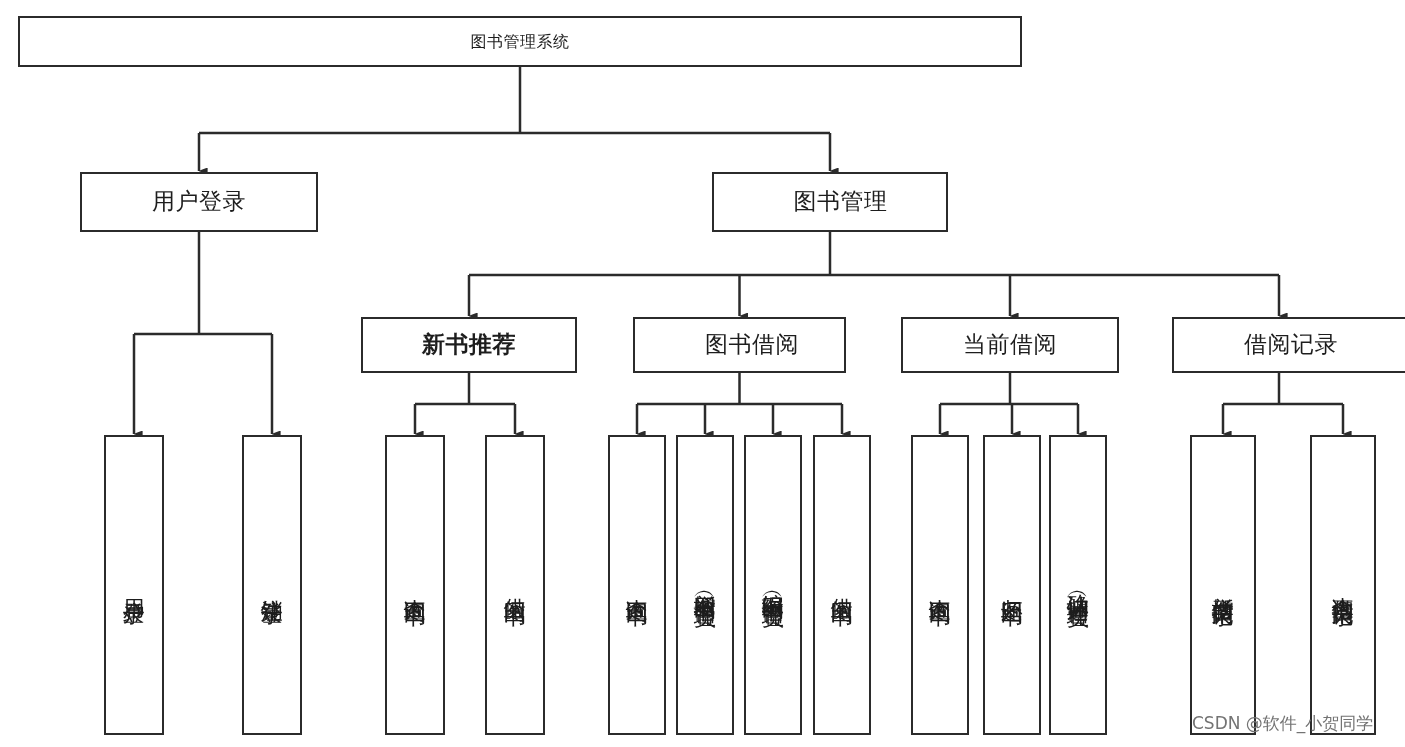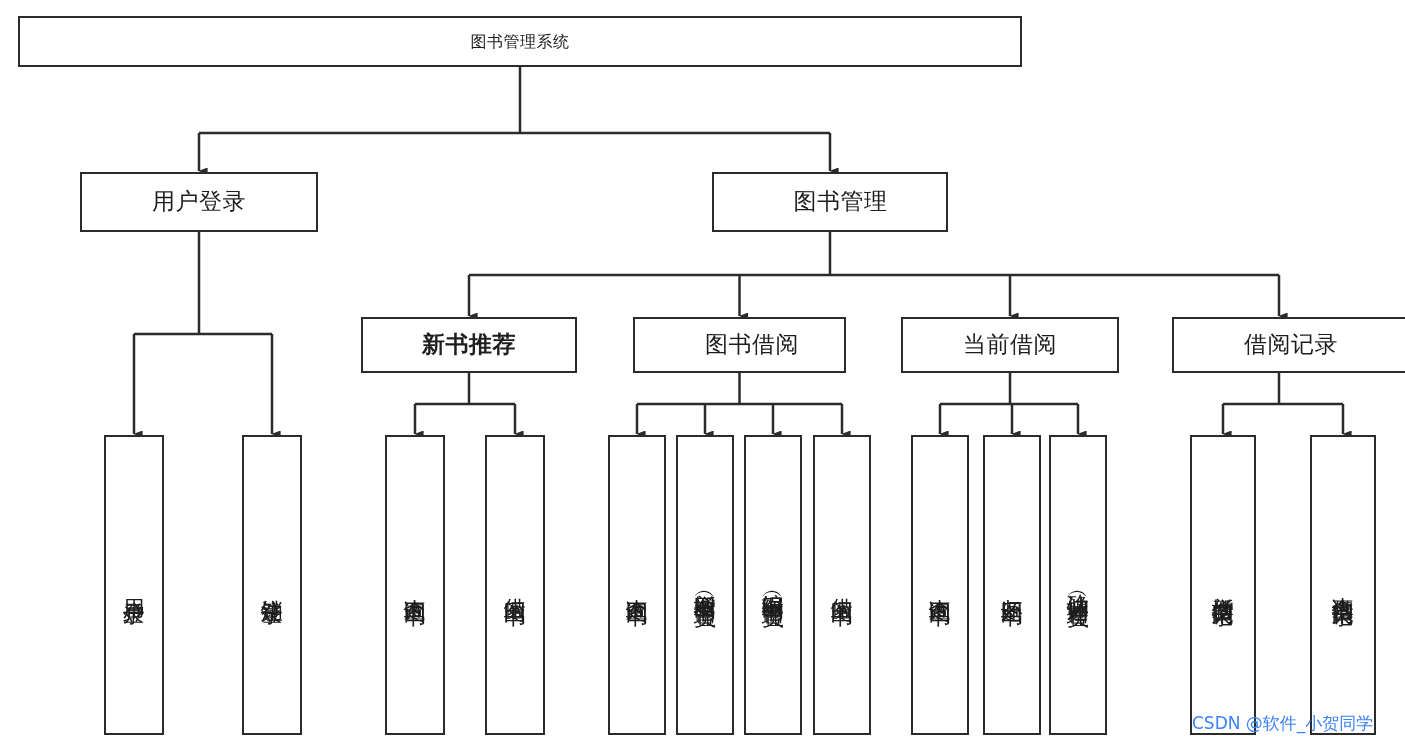--- a/index.html
+++ b/index.html
@@ -177,14 +177,14 @@
         <span class="node-label">确认归还（管理员）</span>
       </div>
       <div class="node-box node-v" style="left: 1190px; top: 435px; width: 66px; height: 300px;">
         <span class="node-label">新增借阅记录</span>
       </div>
       <div class="node-box node-v" style="left: 1310px; top: 435px; width: 66px; height: 300px;">
         <span class="node-label">查询借阅记录</span>
       </div>
     </div>
 
-  <div class="watermark" style="left: 1192px; top: 712px; color: #3b82f6;">CSDN @软件_小贺同学</div>
+  <div class="watermark" style="left: 1192px; top: 712px; color: #737373;">CSDN @软件_小贺同学</div>
 </div>
 
 </body></html>

